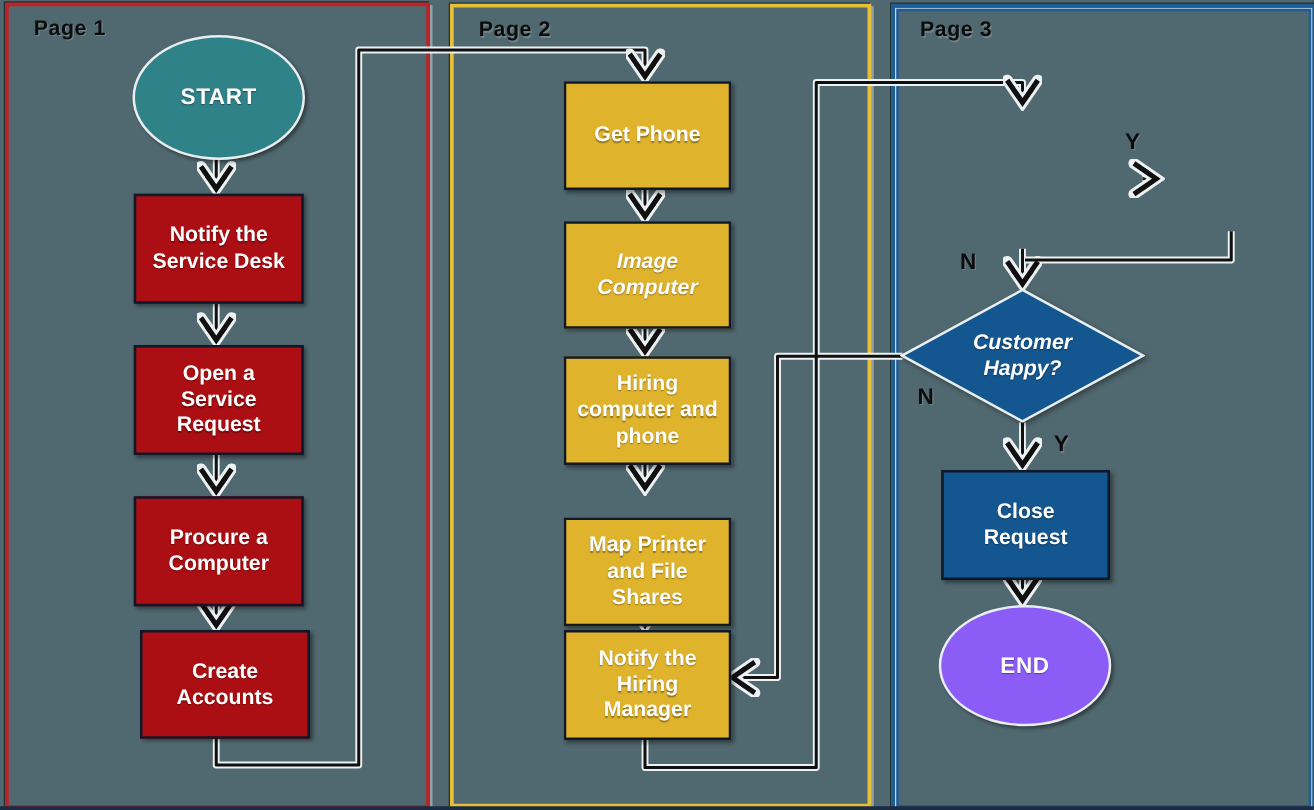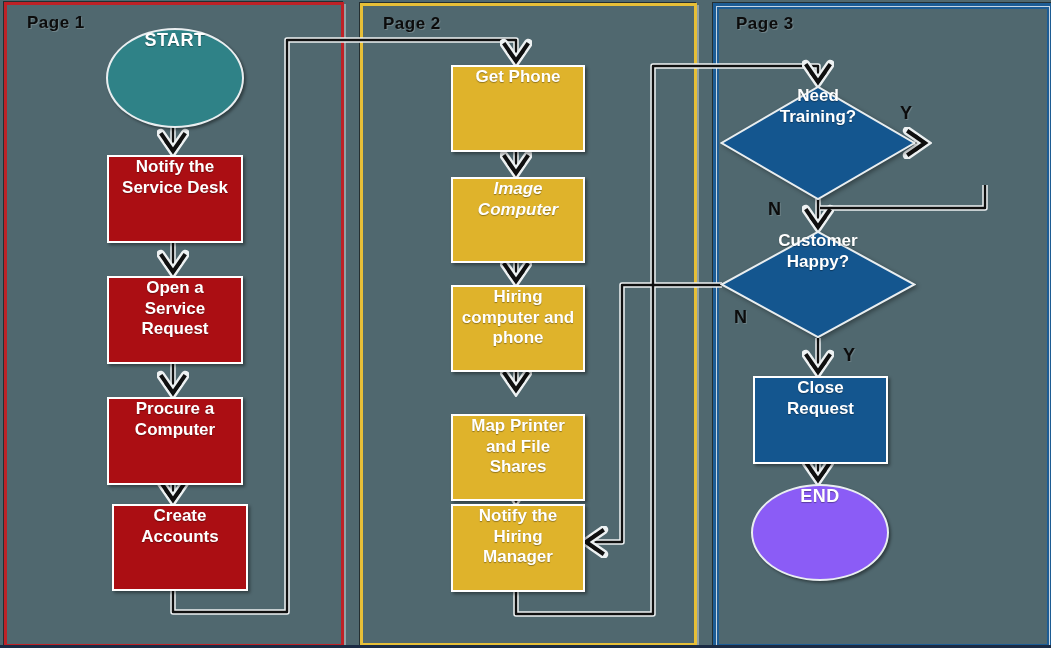--- a/index.html
+++ b/index.html
@@ -18,24 +18,24 @@
           box-shadow:-1px -1px 0 rgba(0,0,0,.55), 2px 2px 0 rgba(255,255,255,.38),
                      inset 0 0 0 1px rgba(255,255,255,.75), inset 0 0 0 3px #1d5c94;}
   .page-label{position:absolute;top:8px;left:20px;font-size:17px;font-weight:bold;color:#0c0c0c;
               text-shadow:1px 1px 0 rgba(255,255,255,.18);letter-spacing:.5px;}
   
   #wires{position:absolute;left:0;top:0;width:1051px;height:648px;}
   .case{stroke:#edf1f2;stroke-width:5.5;fill:none;stroke-linejoin:round;}
   .ink{stroke:#101010;stroke-width:2.4;fill:none;stroke-linejoin:round;marker-end:url(#arw);}
   .ink.noarrow{marker-end:none;}
   
-  .node{position:absolute;display:flex;align-items:flex-start;justify-content:center;
+  .node{position:absolute;display:flex;align-items:center;justify-content:center;
         text-align:center;color:#fff;font-weight:bold;font-size:17px;line-height:1.22;
         white-space:pre-line;text-shadow:0 1px 1px rgba(0,0,0,.35);}
-  .rectn{border:2px solid #ffffff;box-shadow:2px 2px 3px rgba(0,0,0,.4);}
+  .rectn{border:2px solid #0f172a;box-shadow:2px 2px 3px rgba(0,0,0,.4);}
   .oval{border:2px solid #e9eef0;border-radius:50%;box-shadow:2px 2px 3px rgba(0,0,0,.4);
         font-size:18px;letter-spacing:.5px;}
   .fill-red{background:#ab0e13;}
   .fill-yellow{background:#dfb32b;}
   .fill-blue{background:#14568f;}
   .fill-teal{background:#2f8287;}
   .fill-purple{background:#8b5cf6;}
   .diamond{background:none;border:none;box-shadow:none;}
   .diamond > svg{position:absolute;inset:0;width:100%;height:100%;
                  filter:drop-shadow(2px 2px 2px rgba(0,0,0,.35));}
@@ -47,21 +47,21 @@
   #node-open-service-request{left:107px;top:276px;width:132px;height:84px;}
   #node-procure-computer{left:107px;top:397px;width:132px;height:84px;}
   #node-create-accounts{left:112px;top:504px;width:132px;height:83px;}
   #node-get-phone{left:451px;top:65px;width:130px;height:83px;}
   #node-image-computer{left:451px;top:177px;width:130px;height:82px;font-style:italic;}
   #node-install-computer-and-phone{left:451px;top:285px;width:130px;height:83px;}
   #node-map-printer-file-shares{left:451px;top:394px;width:130px;height:83px;margin-top:20px;}
   #node-notify-hiring-manager{left:451px;top:504px;width:130px;height:84px;}
   #node-need-training{left:720px;top:86px;width:196px;height:114px;}
   #node-provide-training{left:929px;top:102px;width:109px;height:83px;}
-  #node-customer-happy{left:720px;top:231px;width:196px;height:107px;}
+  #node-customer-happy{left:720px;top:231px;width:196px;height:107px;font-style:italic;}
   #node-close-request{left:753px;top:376px;width:131px;height:84px;}
   #node-end{left:751px;top:484px;width:134px;height:93px;}
   
   .branch{position:absolute;font-size:18px;font-weight:bold;color:#0c0c0c;
           text-shadow:1px 1px 0 rgba(255,255,255,.15);}
   #lbl-nt-y{left:900px;top:103px;}
   #lbl-nt-n{left:768px;top:199px;}
   #lbl-ch-n{left:734px;top:307px;}
   #lbl-ch-y{left:843px;top:345px;}
 </style>
@@ -165,27 +165,20 @@
     <span>Map Printer
 and File
 Shares</span>
   </div>
   <div class="node rectn fill-yellow" id="node-notify-hiring-manager">
     <span>Notify the
 Hiring
 Manager</span>
   </div>
 
-  <div class="node diamond" id="node-need-training">
-    <svg viewBox="0 0 100 100" preserveAspectRatio="none">
-      <polygon points="50,0.8 99.2,50 50,99.2 0.8,50"></polygon>
-    </svg>
-    <span class="dlabel">Need
-Training?</span>
-  </div>
   <div class="node diamond" id="node-customer-happy">
     <svg viewBox="0 0 100 100" preserveAspectRatio="none">
       <polygon points="50,0.8 99.2,50 50,99.2 0.8,50"></polygon>
     </svg>
     <span class="dlabel">Customer
 Happy?</span>
   </div>
   <div class="node rectn fill-blue" id="node-close-request">
     <span>Close
 Request</span>

